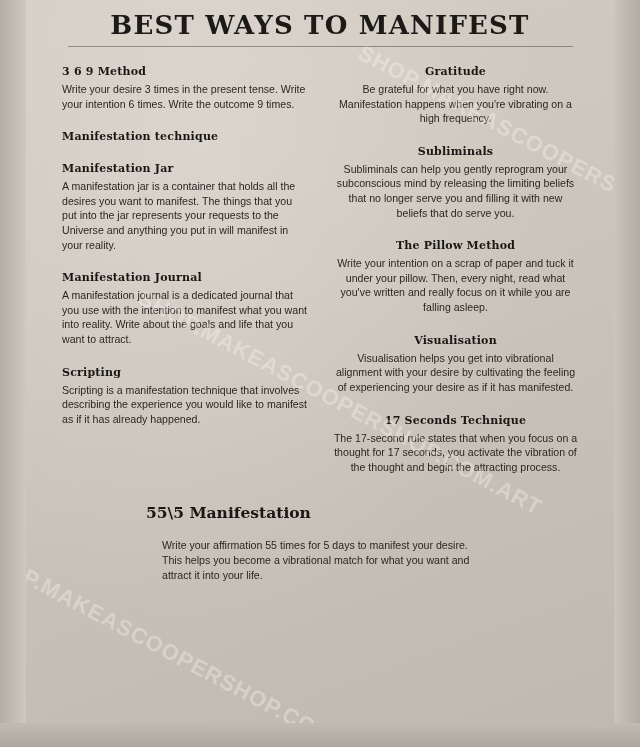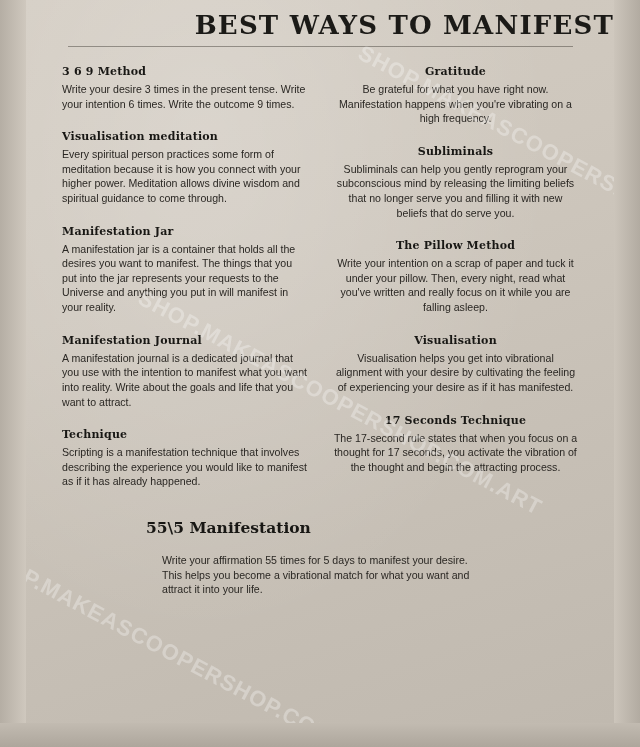--- a/index.html
+++ b/index.html
@@ -83,21 +83,21 @@
     left: -40px; top: 540px;
     transform: rotate(28deg);
     font-size: 22px;
   }
   .content {
     position: relative;
     z-index: 1;
     padding: 0;
   }
   .title {
-    text-align: right;
+    text-align: center;
     font-family: "DejaVu Serif", serif;
     font-weight: bold;
     font-size: 26px;
     letter-spacing: 1.2px;
     color: #1b1a17;
     padding-top: 10px;
     padding-bottom: 6px;
   }
   .rule {
     width: 505px;
@@ -175,36 +175,35 @@
       <div class="grid">
 
         <div class="col col-left">
 
           <div class="item">
             <h2>3 6 9 Method</h2>
             <p>Write your desire 3 times in the present tense. Write your intention 6 times. Write the outcome 9 times.</p>
           </div>
 
           <div class="item">
-            <h2>Visualisation meditation</h2>
-            <p>Every spiritual person practices some form of meditation because it is how you connect with your higher power. Meditation allows divine wisdom and spiritual guidance to come through.</p>
+            <h2>Manifestation technique</h2>
           </div>
 
           <div class="item">
             <h2>Manifestation Jar</h2>
             <p>A manifestation jar is a container that holds all the desires you want to manifest. The things that you put into the jar represents your requests to the Universe and anything you put in will manifest in your reality.</p>
           </div>
 
           <div class="item">
             <h2>Manifestation Journal</h2>
             <p>A manifestation journal is a dedicated journal that you use with the intention to manifest what you want into reality. Write about the goals and life that you want to attract.</p>
           </div>
 
           <div class="item">
-            <h2>Technique</h2>
+            <h2>Scripting</h2>
             <p>Scripting is a manifestation technique that involves describing the experience you would like to manifest as if it has already happened.</p>
           </div>
 
         </div>
 
         <div class="col col-right">
 
           <div class="item">
             <h2>Gratitude</h2>
             <p>Be grateful for what you have right now. Manifestation happens when you're vibrating on a high frequency.</p>

